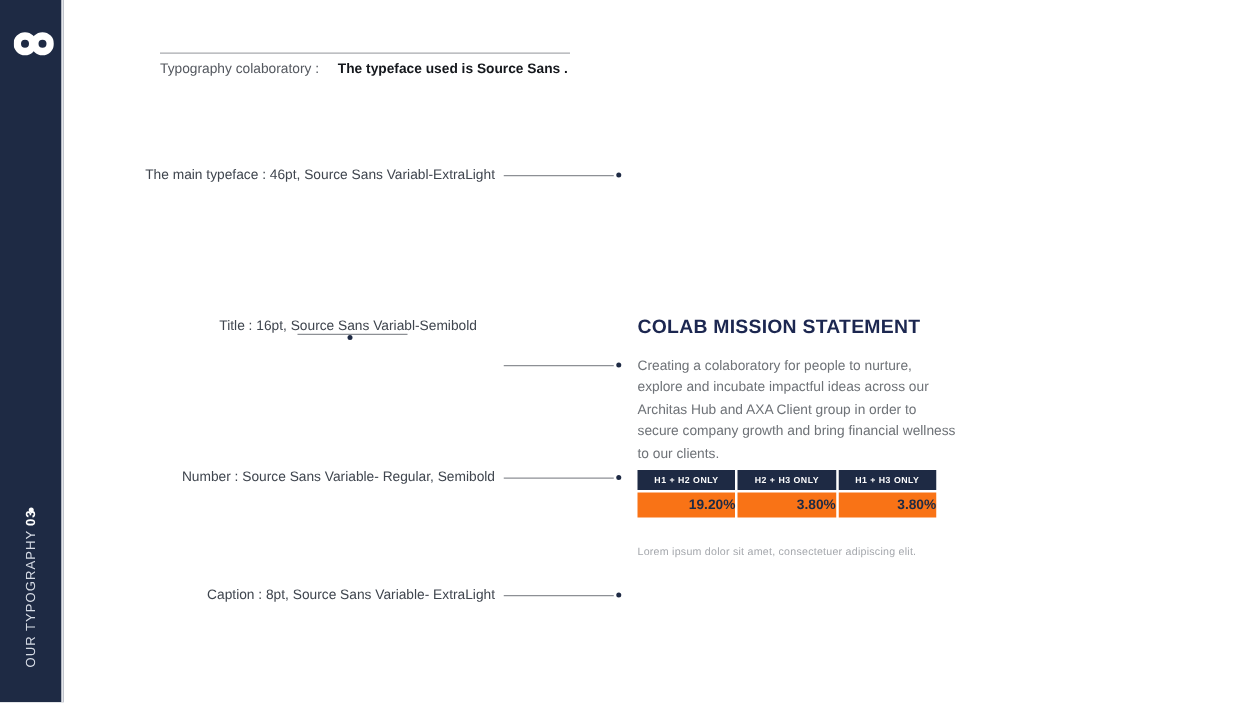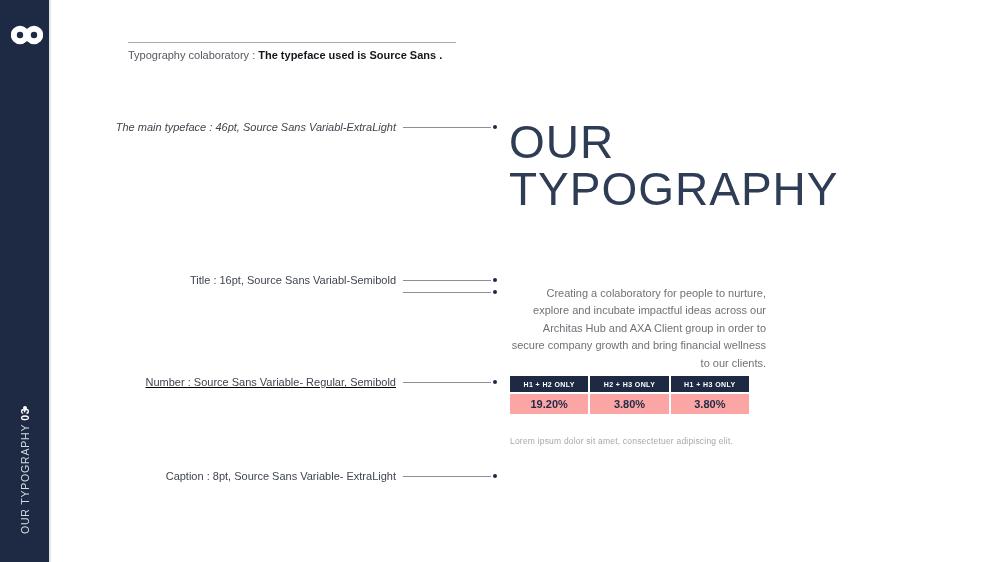--- a/index.html
+++ b/index.html
@@ -58,21 +58,21 @@
     width: 328px; height: 1px;
     background: #a8aaae;
   }
   .top-caption {
     position: absolute;
     left: 128px; top: 49px;
     font-size: 11px;
     color: #54585f;
     white-space: nowrap;
   }
-  .top-caption b { color: #14171c; font-weight: 700; }
+  .top-caption b { color: #14171c; font-weight: 700; margin-left: 12px; }
 
   
   .anno {
     position: absolute;
     left: 60px;
     width: 437px;
     height: 16px;
     display: flex;
     align-items: center;
     justify-content: flex-end;
@@ -88,24 +88,24 @@
     margin-left: 7px;
     flex: 0 0 auto;
   }
   .anno-dot {
     width: 4px; height: 4px;
     border-radius: 50%;
     background: #1e2a44;
     margin-left: 2px;
     flex: 0 0 auto;
   }
-  .anno-main    { top: 119px; font-style: italic; }
-  .anno-title   { top: 272px; }
+  .anno-main    { top: 132px; }
+  .anno-title   { top: 256px; flex-direction: column; }
   .anno-copy    { top: 284px; }
-  .anno-number  { top: 374px; text-decoration: underline; }
+  .anno-number  { top: 374px; }
   .anno-caption { top: 468px; }
 
   
   .big-title {
     position: absolute;
     left: 509px; top: 119px;
     font-size: 46px;
     font-weight: 200;
     line-height: 47px;
     letter-spacing: 1px;
@@ -120,46 +120,45 @@
     color: #1c2750;
     white-space: nowrap;
   }
   .copy-text {
     position: absolute;
     left: 510px; top: 285px;
     width: 256px;
     font-size: 11px;
     line-height: 17.4px;
     color: #6e7277;
-    text-align: right;
   }
   .num-table {
     position: absolute;
     left: 510px; top: 376px;
     width: 239px;
     display: grid;
     grid-template-columns: 1fr 1fr 1fr;
     gap: 2px;
     background: #ffffff;
   }
   .num-table .th {
     background: #1e2a44;
     color: #ffffff;
     font-size: 7px;
     font-weight: 600;
     letter-spacing: 0.4px;
     text-align: center;
     padding: 5px 0 4px 0;
   }
   .num-table .td {
-    background: #fca5a5;
+    background: #f97316;
     color: #1e2a44;
     font-size: 11px;
     font-weight: 700;
-    text-align: center;
+    text-align: right;
     padding: 4px 0 4px 0;
   }
   .caption-text {
     position: absolute;
     left: 510px; top: 436px;
     font-size: 8.5px;
     letter-spacing: 0.2px;
     color: #a4a7ac;
     white-space: nowrap;
   }
@@ -203,25 +202,22 @@
     <span class="anno-label">Number : Source Sans Variable- Regular, Semibold</span>
     <span class="anno-line"></span>
     <span class="anno-dot"></span>
   </div>
   <div class="anno anno-caption">
     <span class="anno-label">Caption : 8pt, Source Sans Variable- ExtraLight</span>
     <span class="anno-line"></span>
     <span class="anno-dot"></span>
   </div>
 
-  <div class="big-title">
-    <div>OUR</div>
-    <div>TYPOGRAPHY</div>
-  </div>
-
+
+  <div class="mission-heading">COLAB MISSION STATEMENT</div>
 
   <div class="copy-text">Creating a colaboratory for people to nurture, explore and incubate impactful ideas across our Architas Hub and AXA Client group in order to secure company growth and bring financial wellness to our clients.</div>
 
   <div class="num-table">
     <div class="th">H1 + H2 ONLY</div>
     <div class="th">H2 + H3 ONLY</div>
     <div class="th">H1 + H3 ONLY</div>
     <div class="td">19.20%</div>
     <div class="td">3.80%</div>
     <div class="td">3.80%</div>

